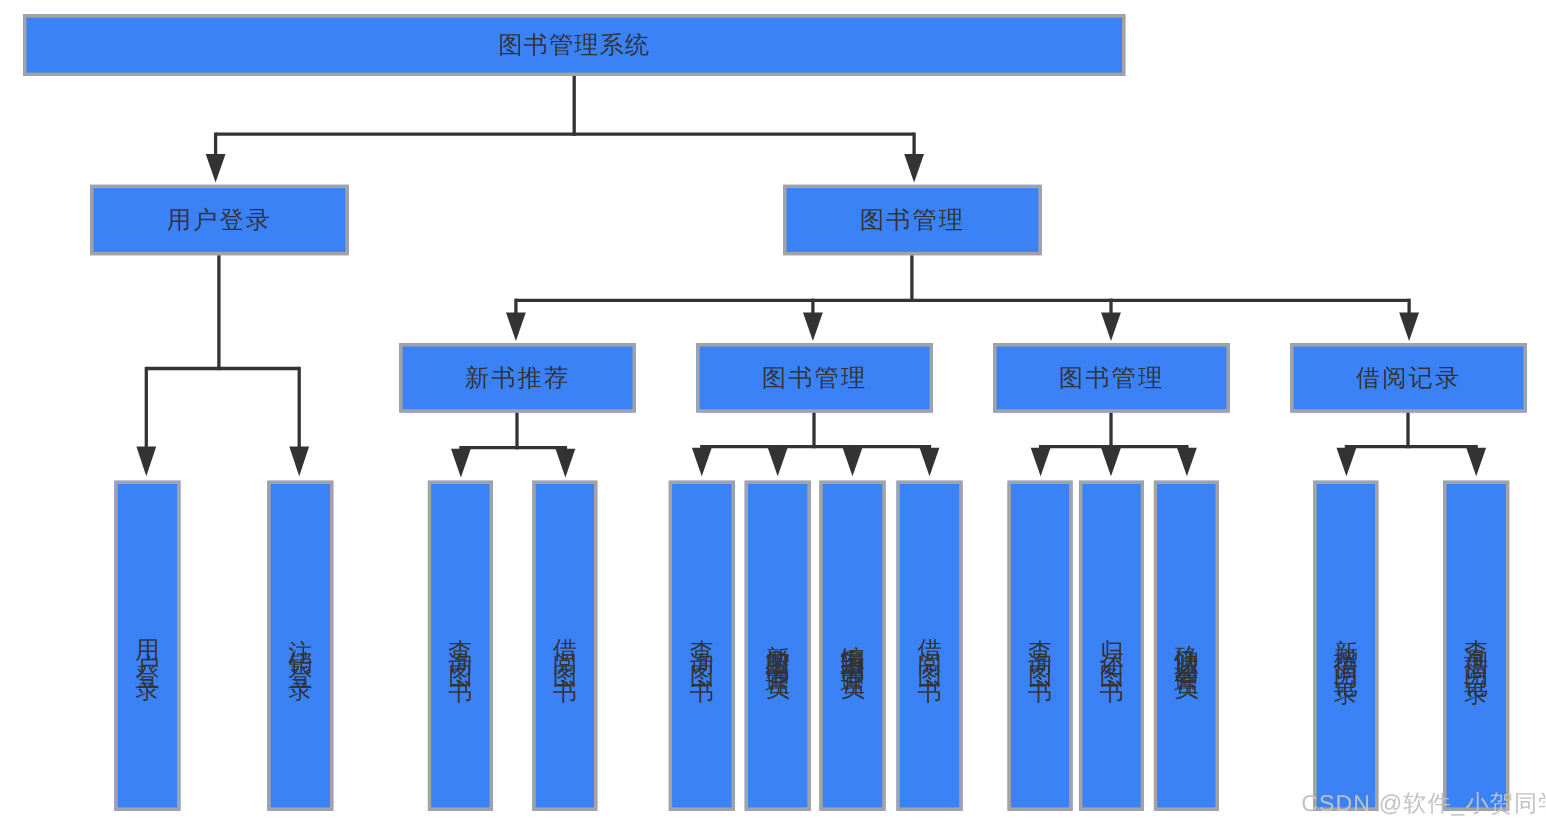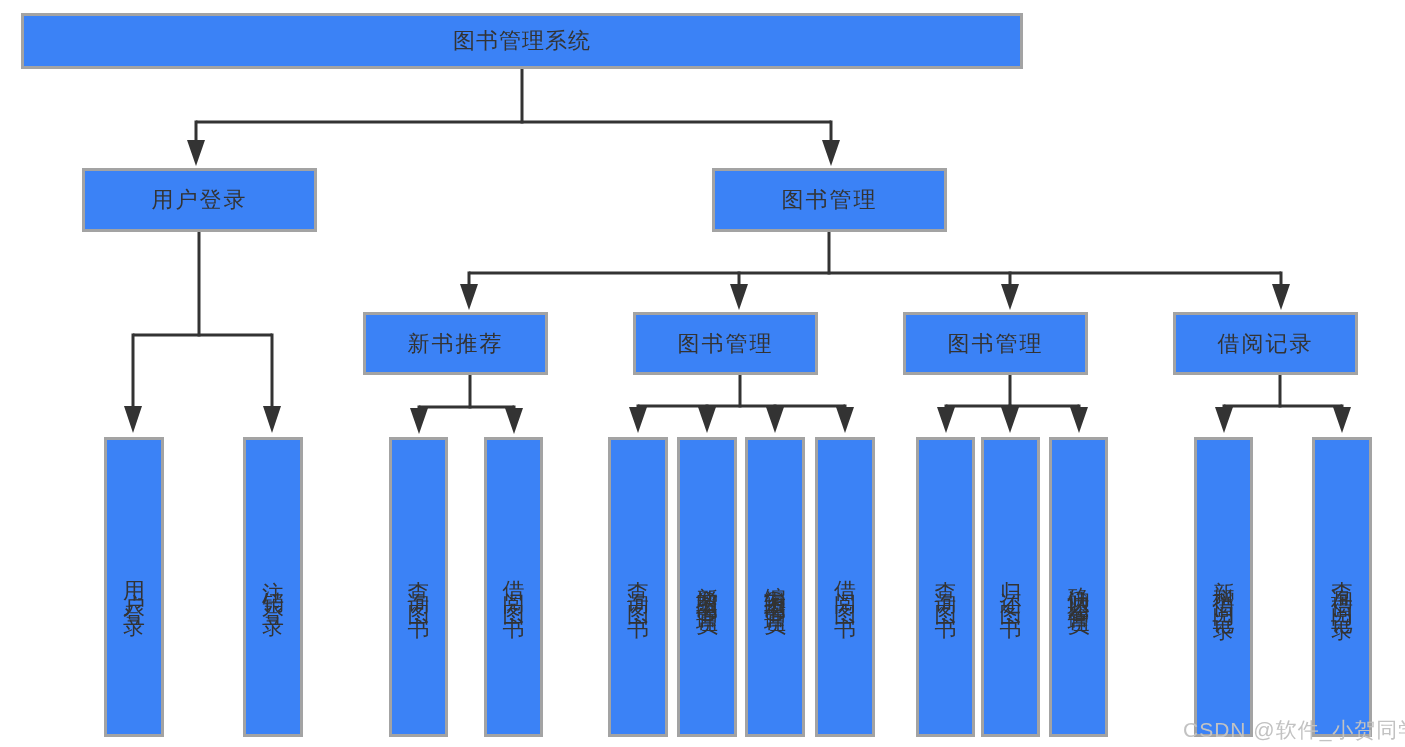--- a/index.html
+++ b/index.html
@@ -44,21 +44,21 @@
     letter-spacing: 2px;
   }
   .root-box {
     left: 21px; top: 13px;
     width: 1002px; height: 56px;
     font-size: 22px;
     letter-spacing: 1px;
   }
   .l2-a { left: 82px;  top: 168px; width: 235px; height: 64px; }
   .l2-b { left: 712px; top: 168px; width: 235px; height: 64px; }
-  .l3   { top: 312px; width: 185px; height: 63px; }
+  .l3   { top: 312px; width: 215px; height: 63px; }
   .l3-a { left: 363px; }
   .l3-b { left: 633px; }
   .l3-c { left: 903px; }
   .l3-d { left: 1173px; }
   .leaf {
     top: 437px;
     height: 300px;
   }
   .leaf .vtext {
     writing-mode: vertical-rl;

